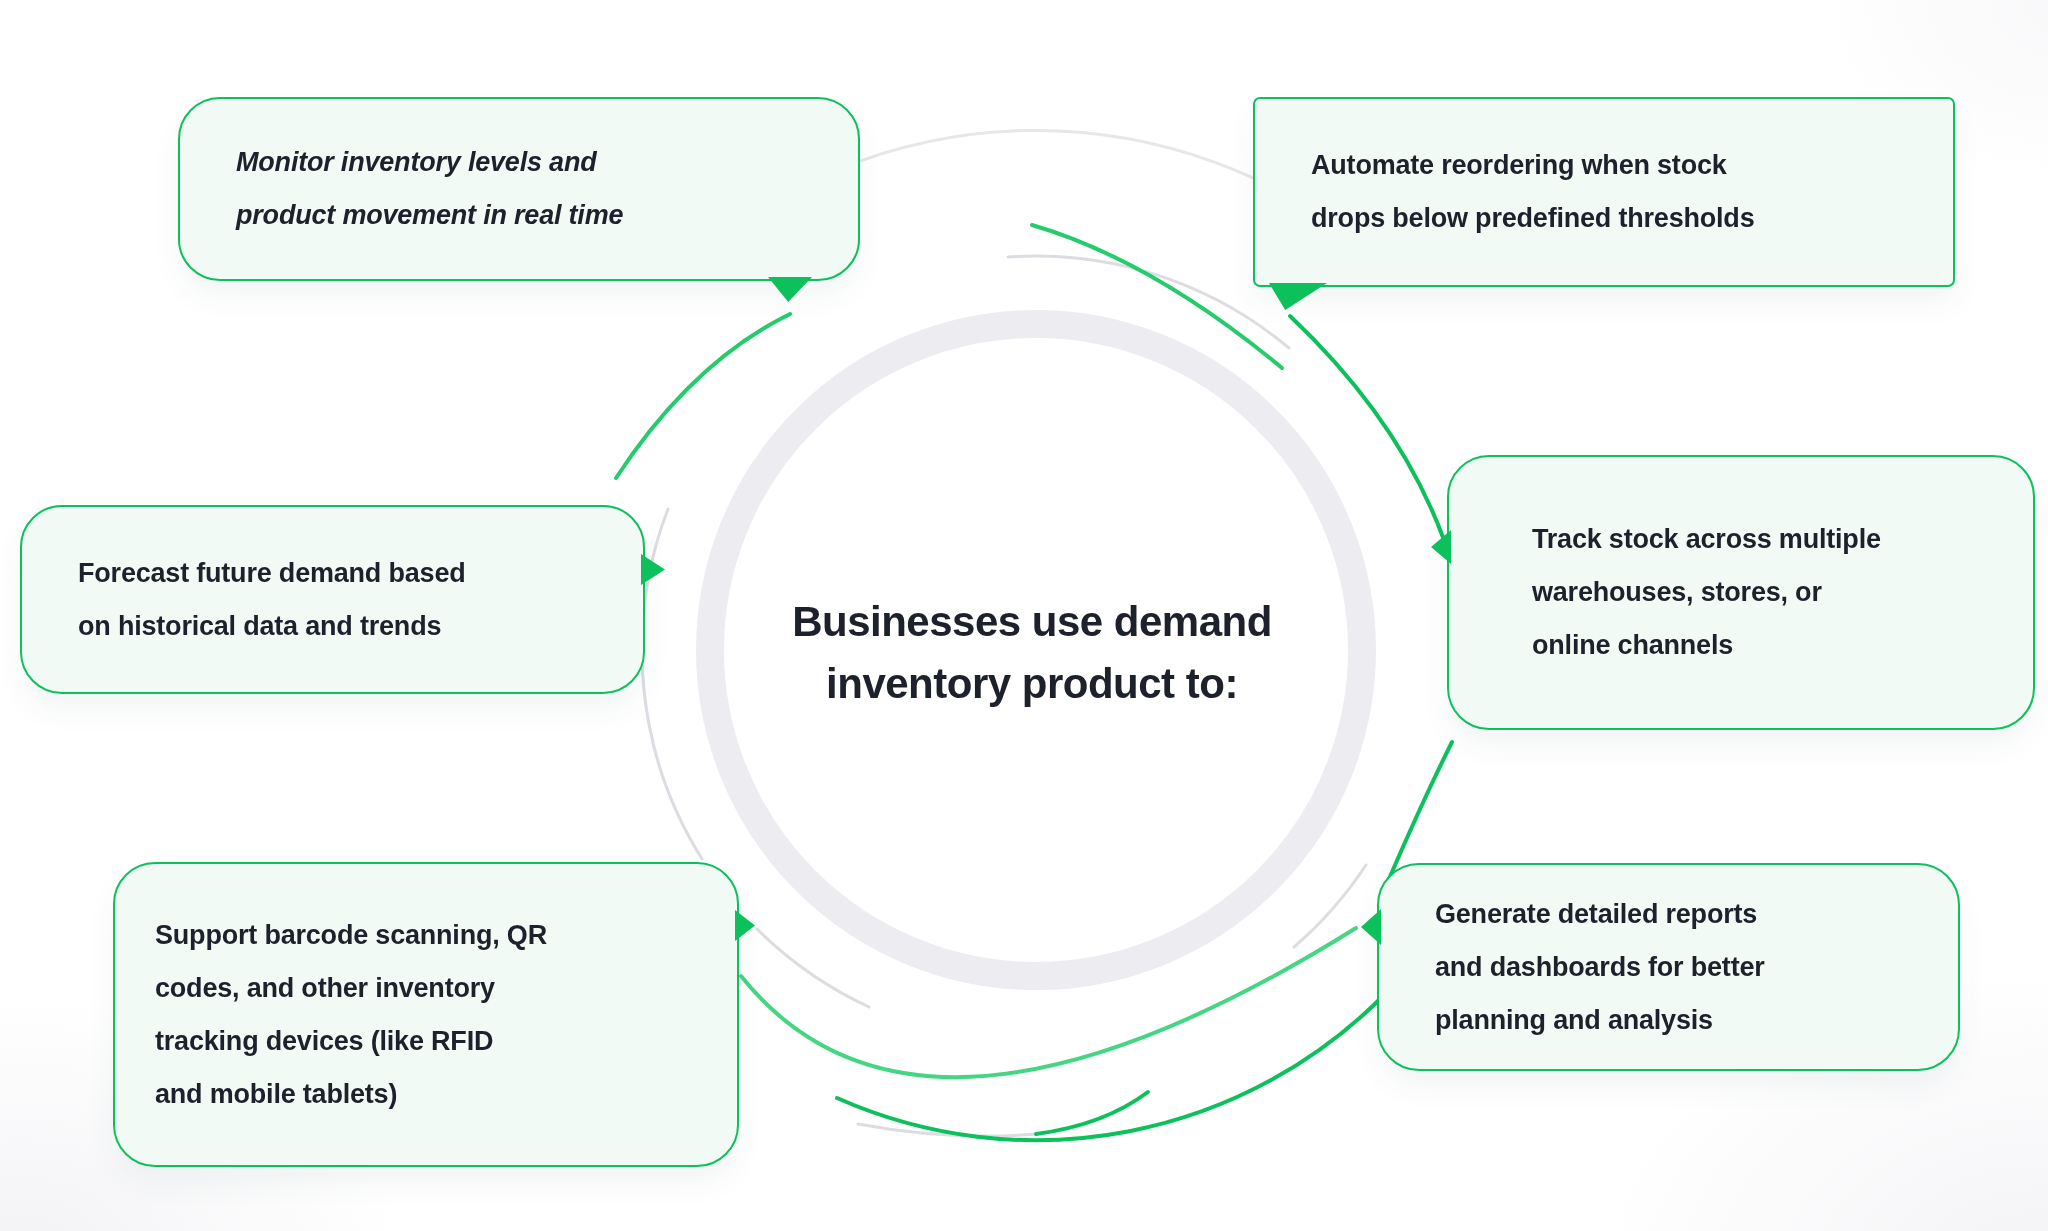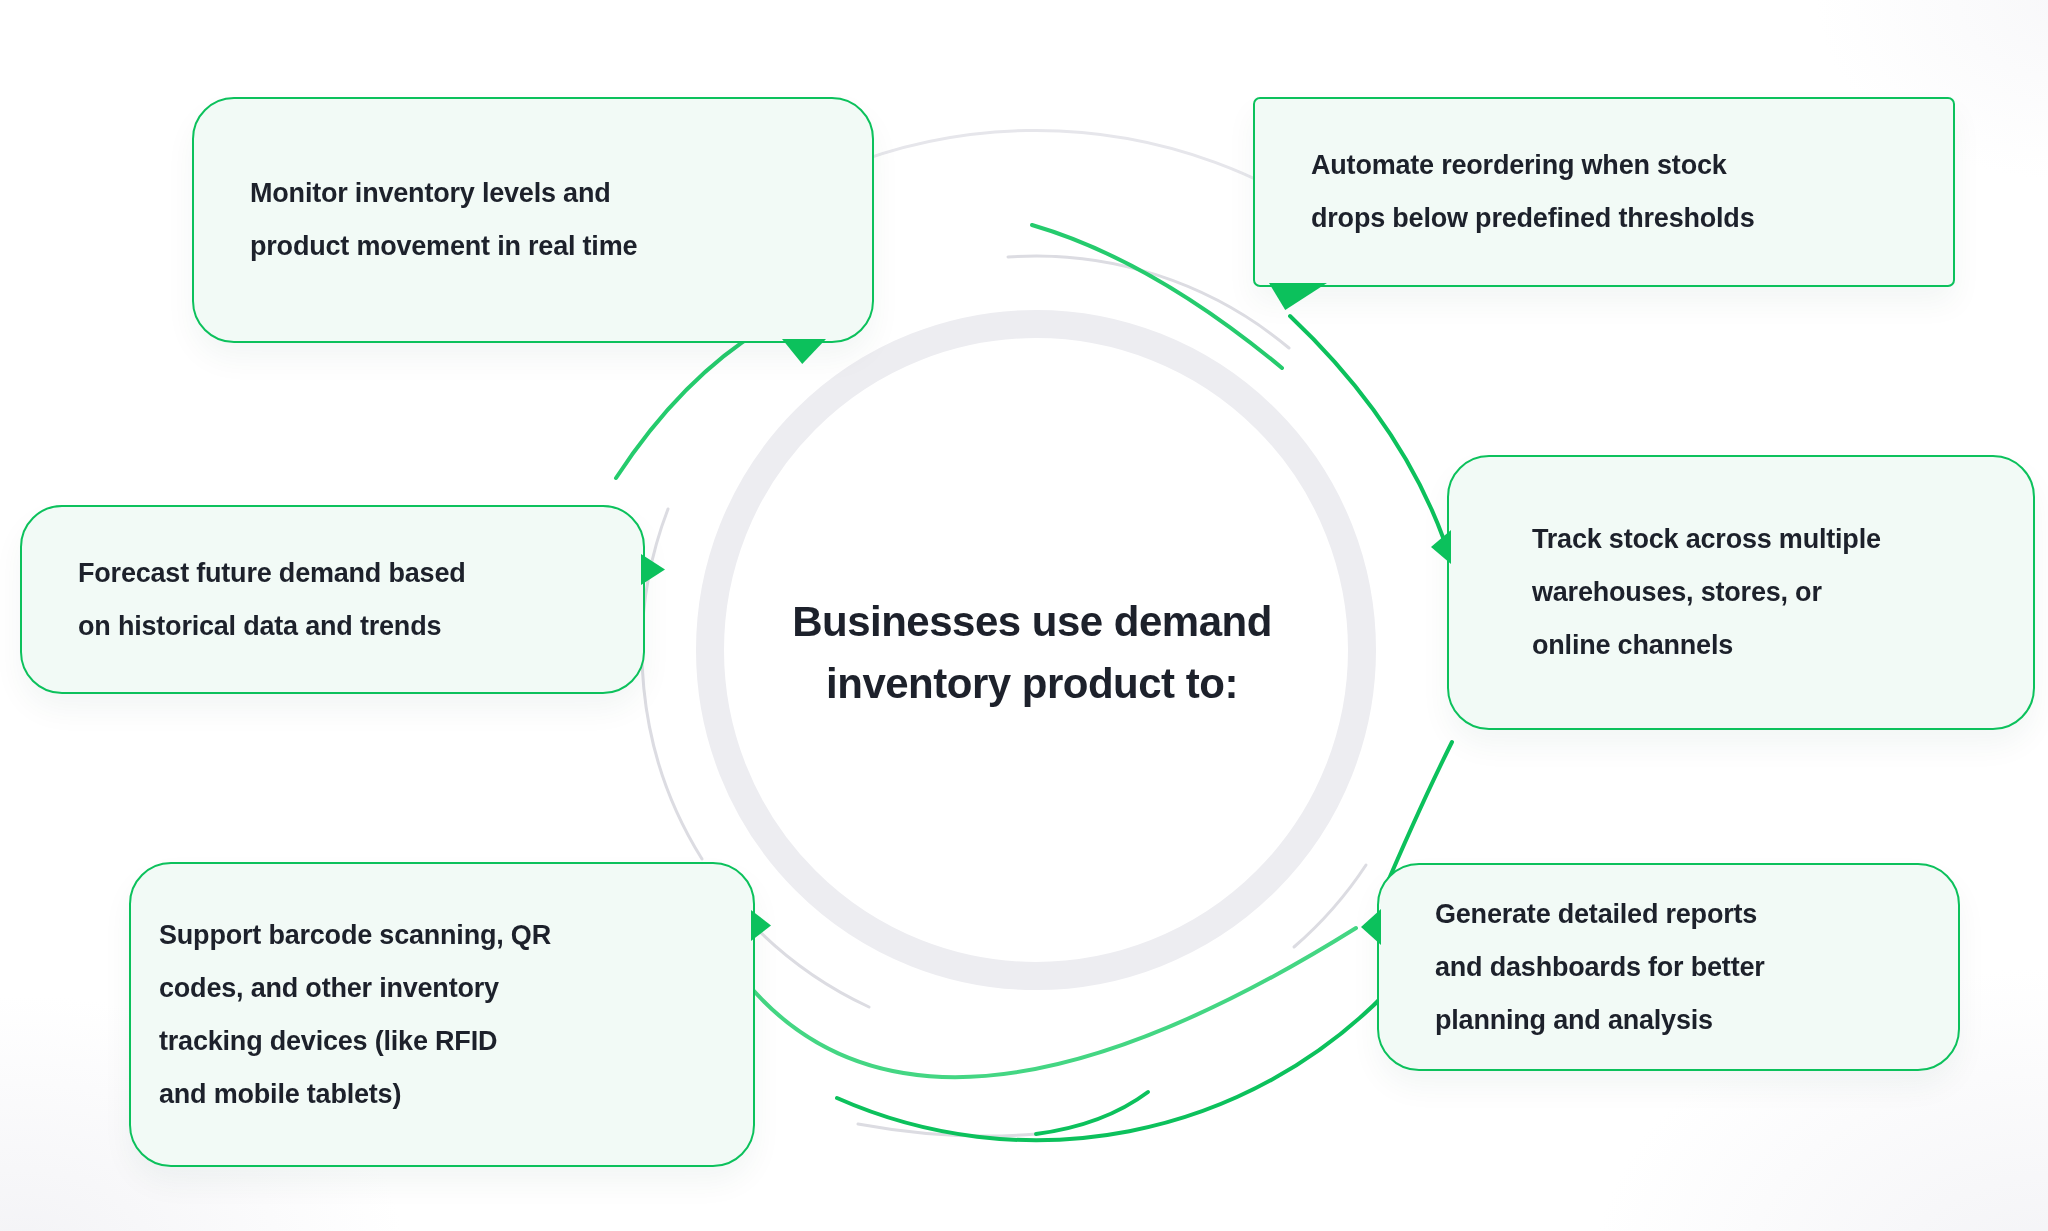--- a/index.html
+++ b/index.html
@@ -54,25 +54,25 @@
   }
   .callout p{
     margin:0;
     font-size:27px;line-height:53px;font-weight:700;
     letter-spacing:-0.2px;
     color:var(--text);
     white-space:pre-line;
   }
   .tail{position:absolute;background:var(--green);}
 
-  .co-1{left:192px;top:97px;width:682px;height:246px;}
+  .co-1{left:178px;top:97px;width:682px;height:184px;font-style:italic;}
   .co-2{left:1253px;top:97px;width:702px;height:190px;border-radius:7px;}
   .co-3{left:20px;top:505px;width:625px;height:189px;}
   .co-4{left:1447px;top:455px;width:588px;height:275px;padding-left:83px;}
-  .co-5{left:113px;top:862px;width:626px;height:305px;padding-left:28px;margin-left:16px;}
+  .co-5{left:113px;top:862px;width:626px;height:305px;padding-left:40px;}
   .co-6{left:1377px;top:863px;width:583px;height:208px;}
 
   .co-1 .tail{left:588px;top:100%;margin-top:-2px;width:44px;height:25px;clip-path:polygon(0 0,100% 0,46% 100%);}
   .co-2 .tail{left:14px;top:100%;margin-top:-2px;width:58px;height:27px;clip-path:polygon(0 0,100% 0,28% 100%);}
   .co-3 .tail{left:100%;top:47px;margin-left:-2px;width:24px;height:31px;clip-path:polygon(0 0,100% 50%,0 100%);}
   .co-4 .tail{right:100%;top:73px;margin-right:-2px;width:20px;height:34px;clip-path:polygon(100% 0,0 50%,100% 100%);}
   .co-5 .tail{left:100%;top:46px;margin-left:-2px;width:20px;height:31px;clip-path:polygon(0 0,100% 50%,0 100%);}
   .co-6 .tail{right:100%;top:44px;margin-right:-2px;width:20px;height:36px;clip-path:polygon(100% 0,0 50%,100% 100%);}
 </style>
 </head>

